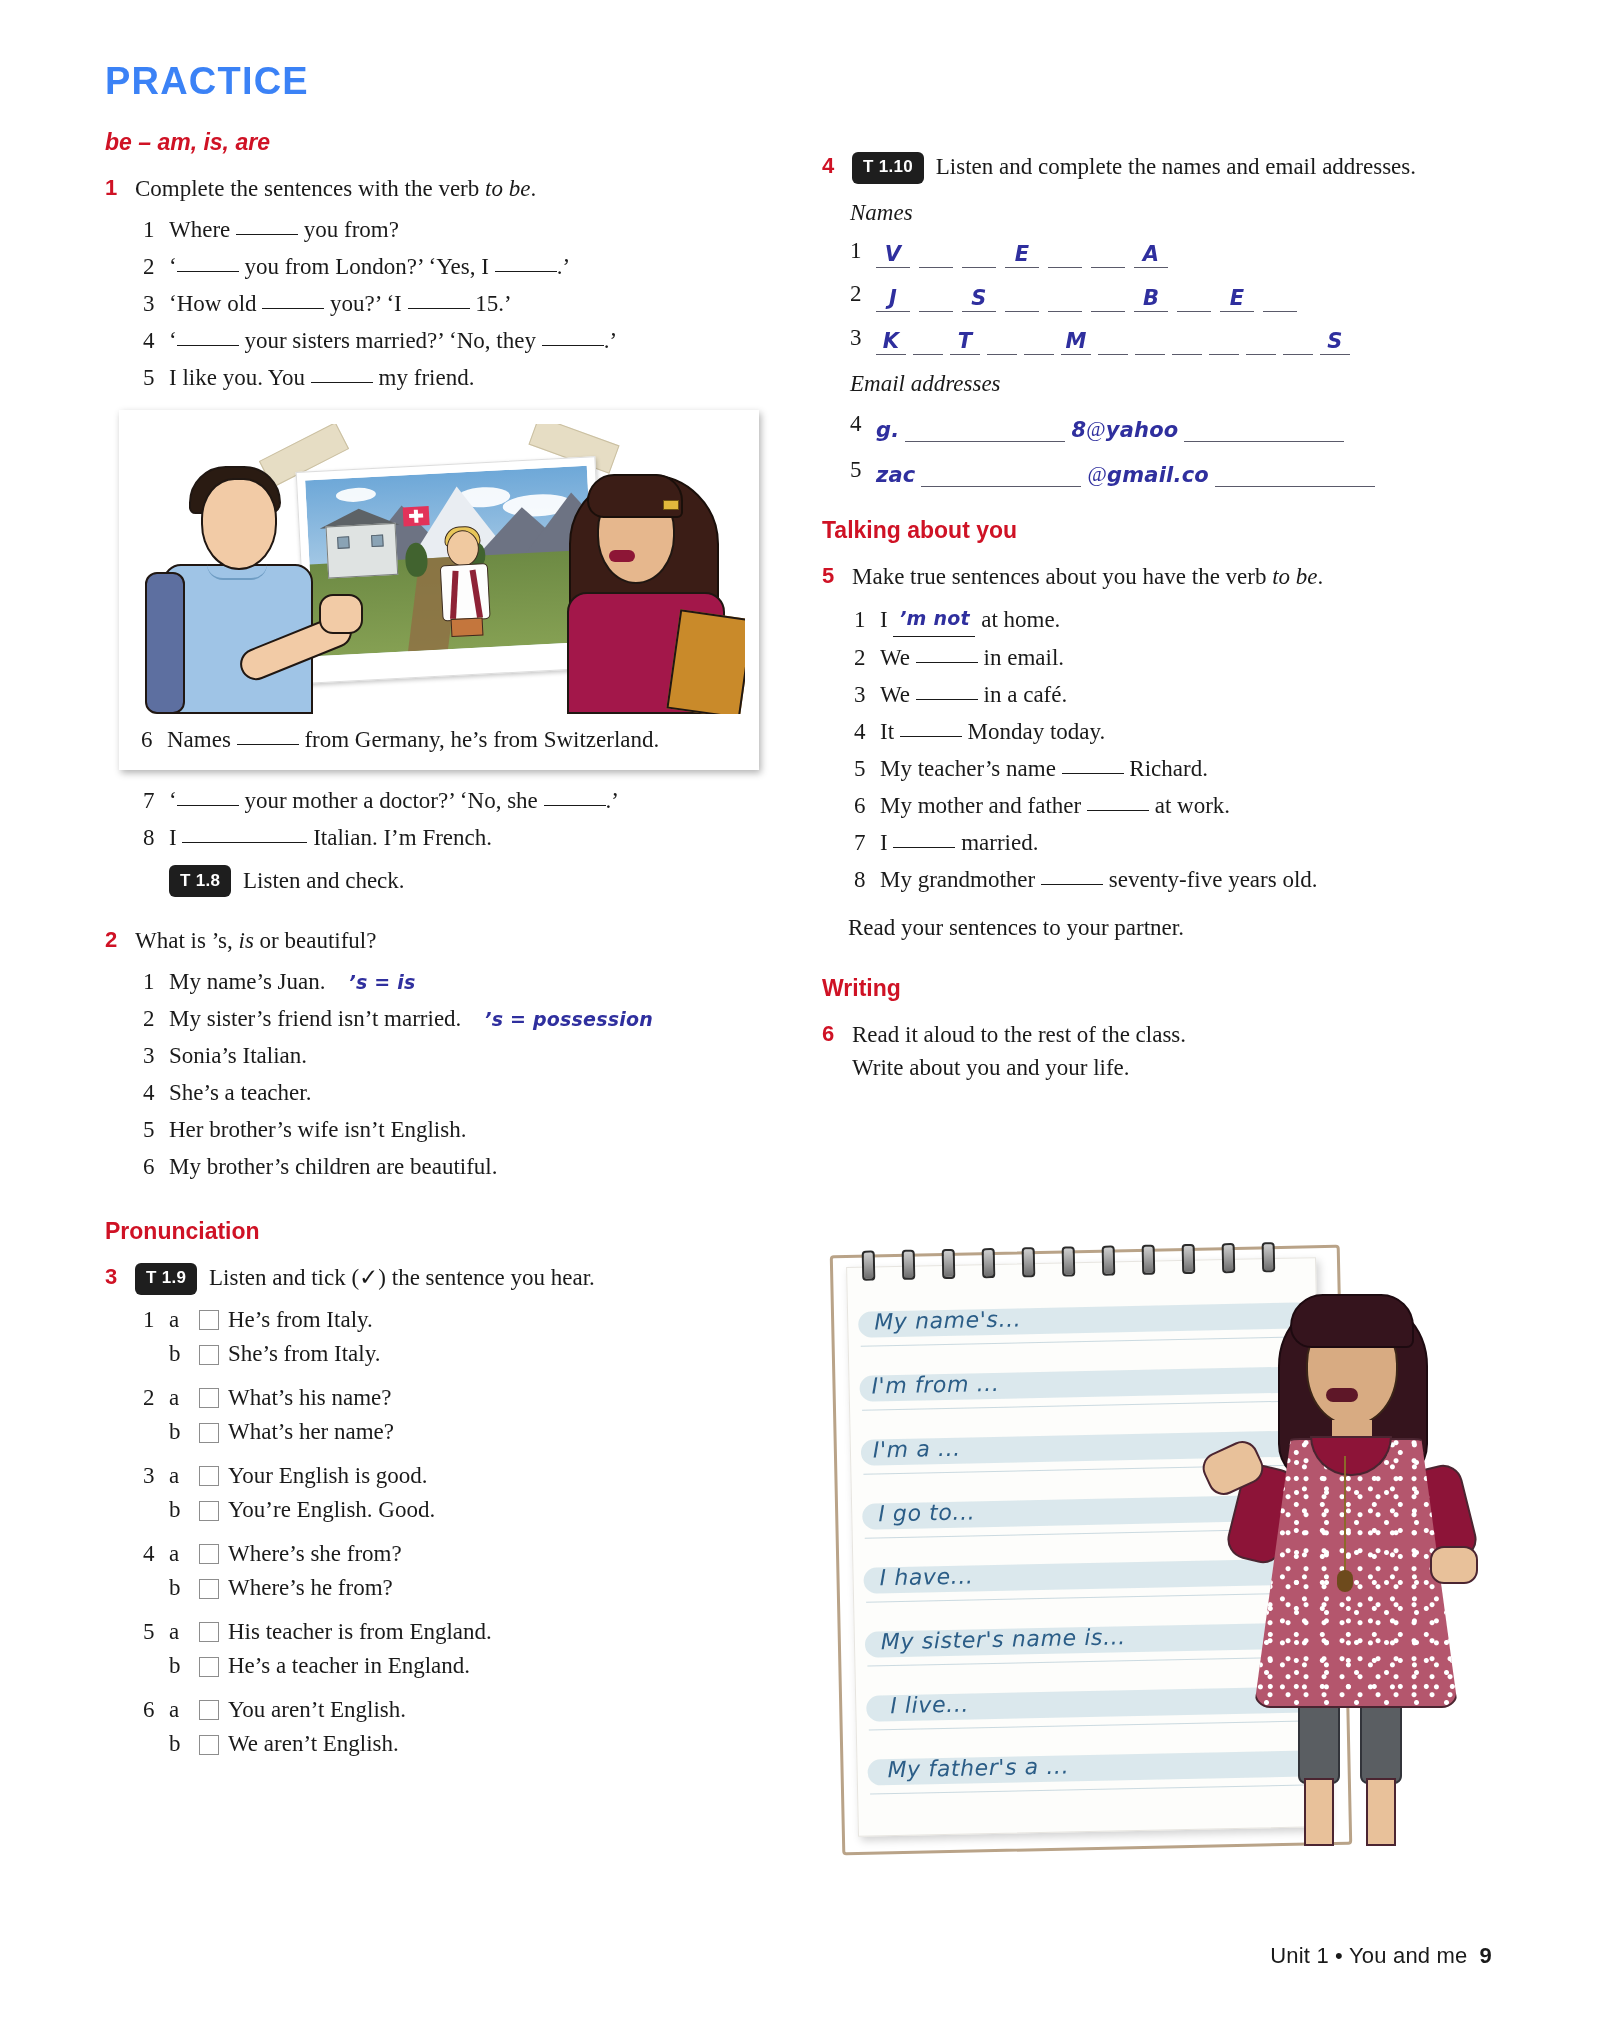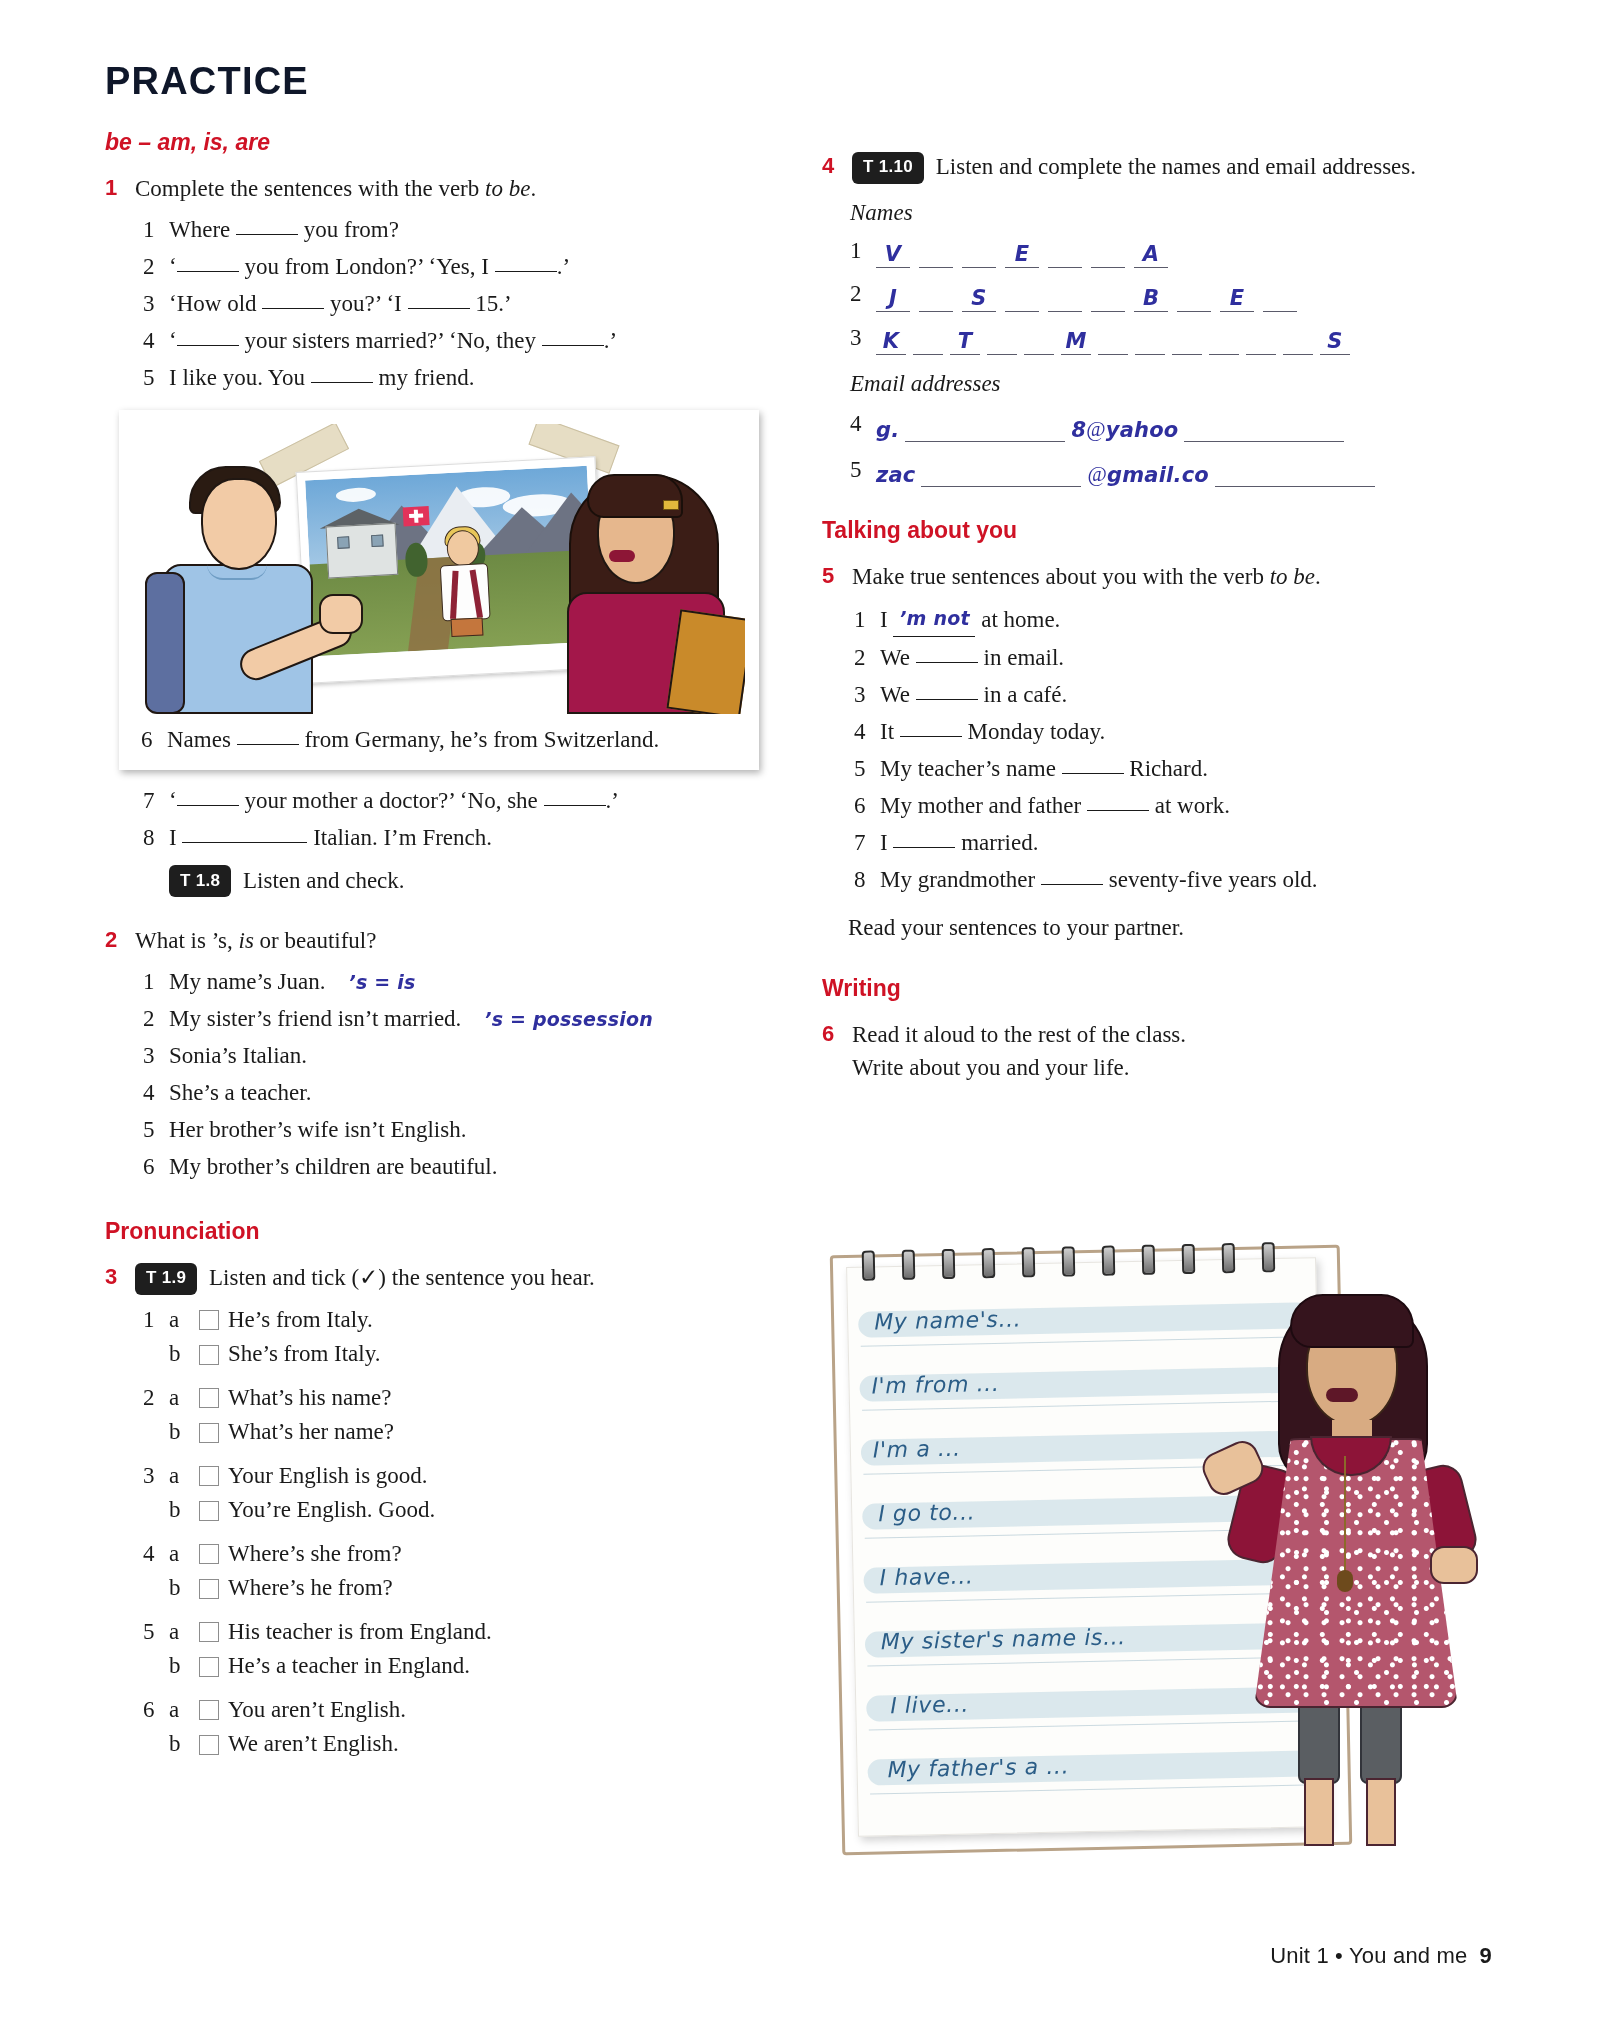--- a/index.html
+++ b/index.html
@@ -17,21 +17,21 @@
   
   .col-left  { position:absolute; left:105px;  top:60px; width:620px; }
   .col-right { position:absolute; left:822px;  top:150px; width:620px; }
 
   
   .practice-title{
     font-family:"Liberation Sans", sans-serif;
     font-weight:bold;
     font-size:38px;
     letter-spacing:1.2px;
-    color:#0f172a;
+    color:#3b82f6;
     margin:0 0 26px 0;
   }
   .sec-head{
     font-family:"Liberation Sans", sans-serif;
     font-weight:bold;
     font-size:23px;
     color:#cf1225;
     margin:0 0 16px 0;
   }
   .sec-head.ital{ font-style:italic; }
@@ -647,21 +647,21 @@
         </div>
       </div>
     </div>
 
     <h2 class="sec-head" style="margin-top:30px;">Talking about you</h2>
 
     <div class="ex">
       <div class="ex-row">
         <div class="ex-num">5</div>
         <div class="ex-rubric">
-          <span>Make true sentences about you with the verb </span><i>to be</i><span>.</span>
+          <span>Make true sentences about you have the verb </span><i>to be</i><span>.</span>
         </div>
       </div>
 
       <div class="items" style="margin-left:32px;">
         <div class="item">
           <span class="item-n">1</span>
           <span class="item-txt"><span>I</span> <span class="bl" style="width:82px;text-align:center;"><span class="hand">’m not</span></span> <span>at home.</span></span>
         </div>
         <div class="item">
           <span class="item-n">2</span>

